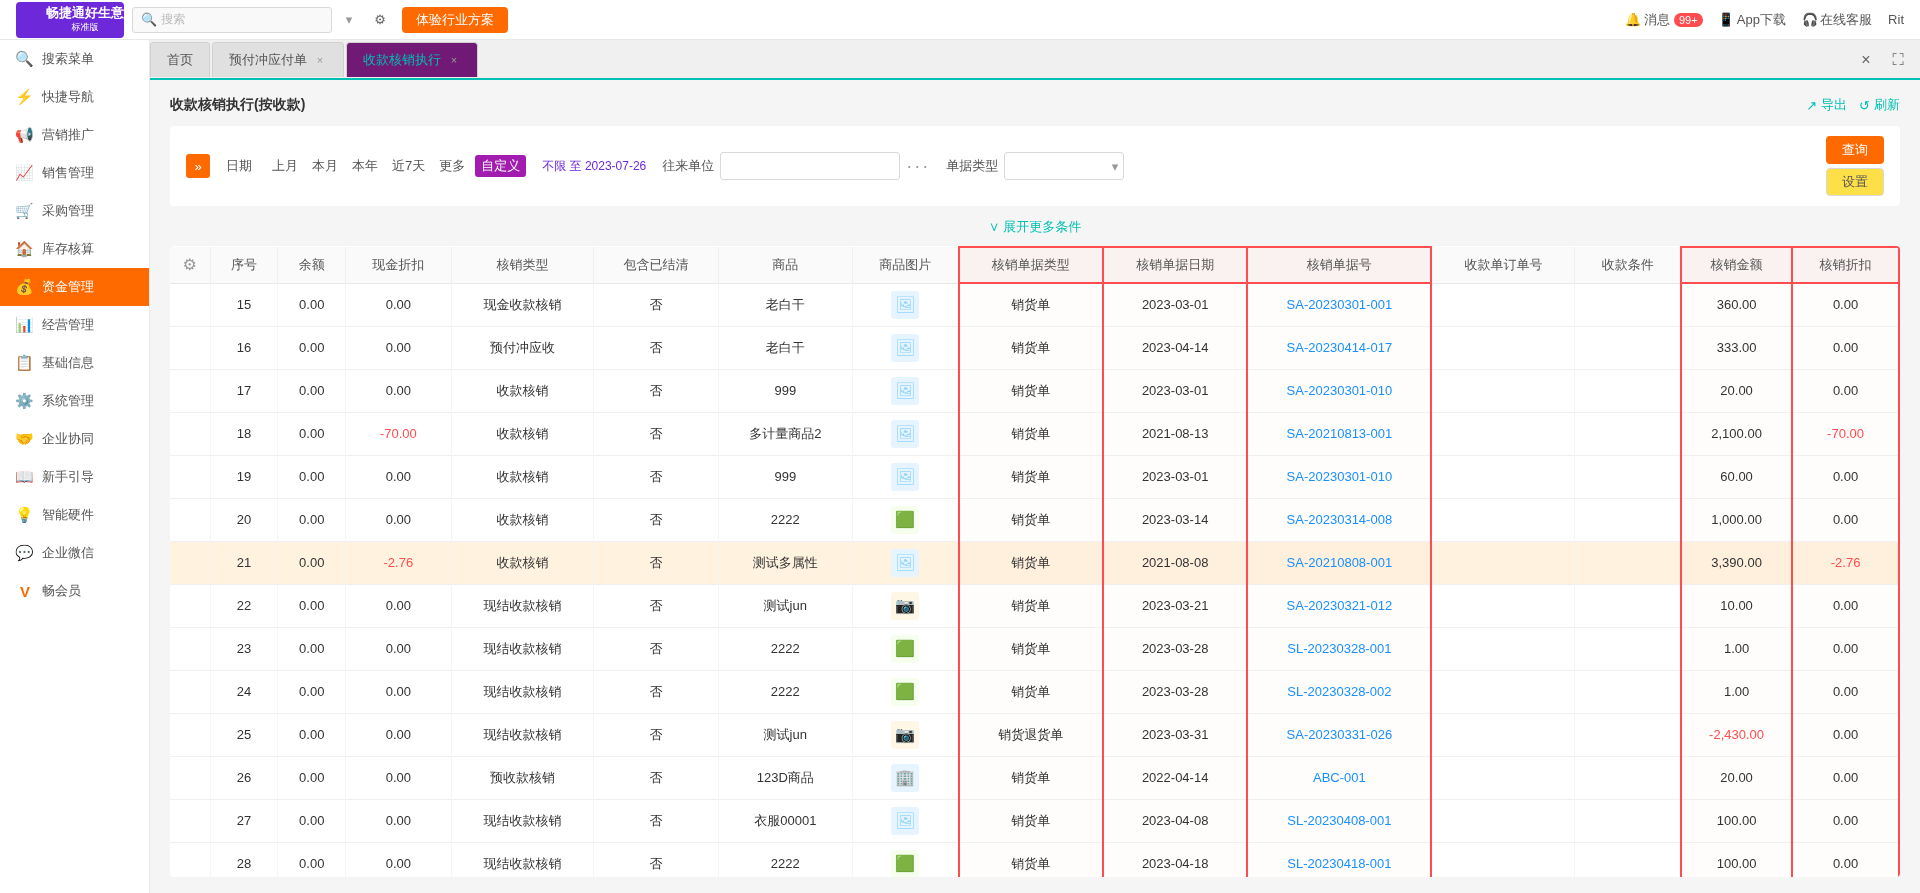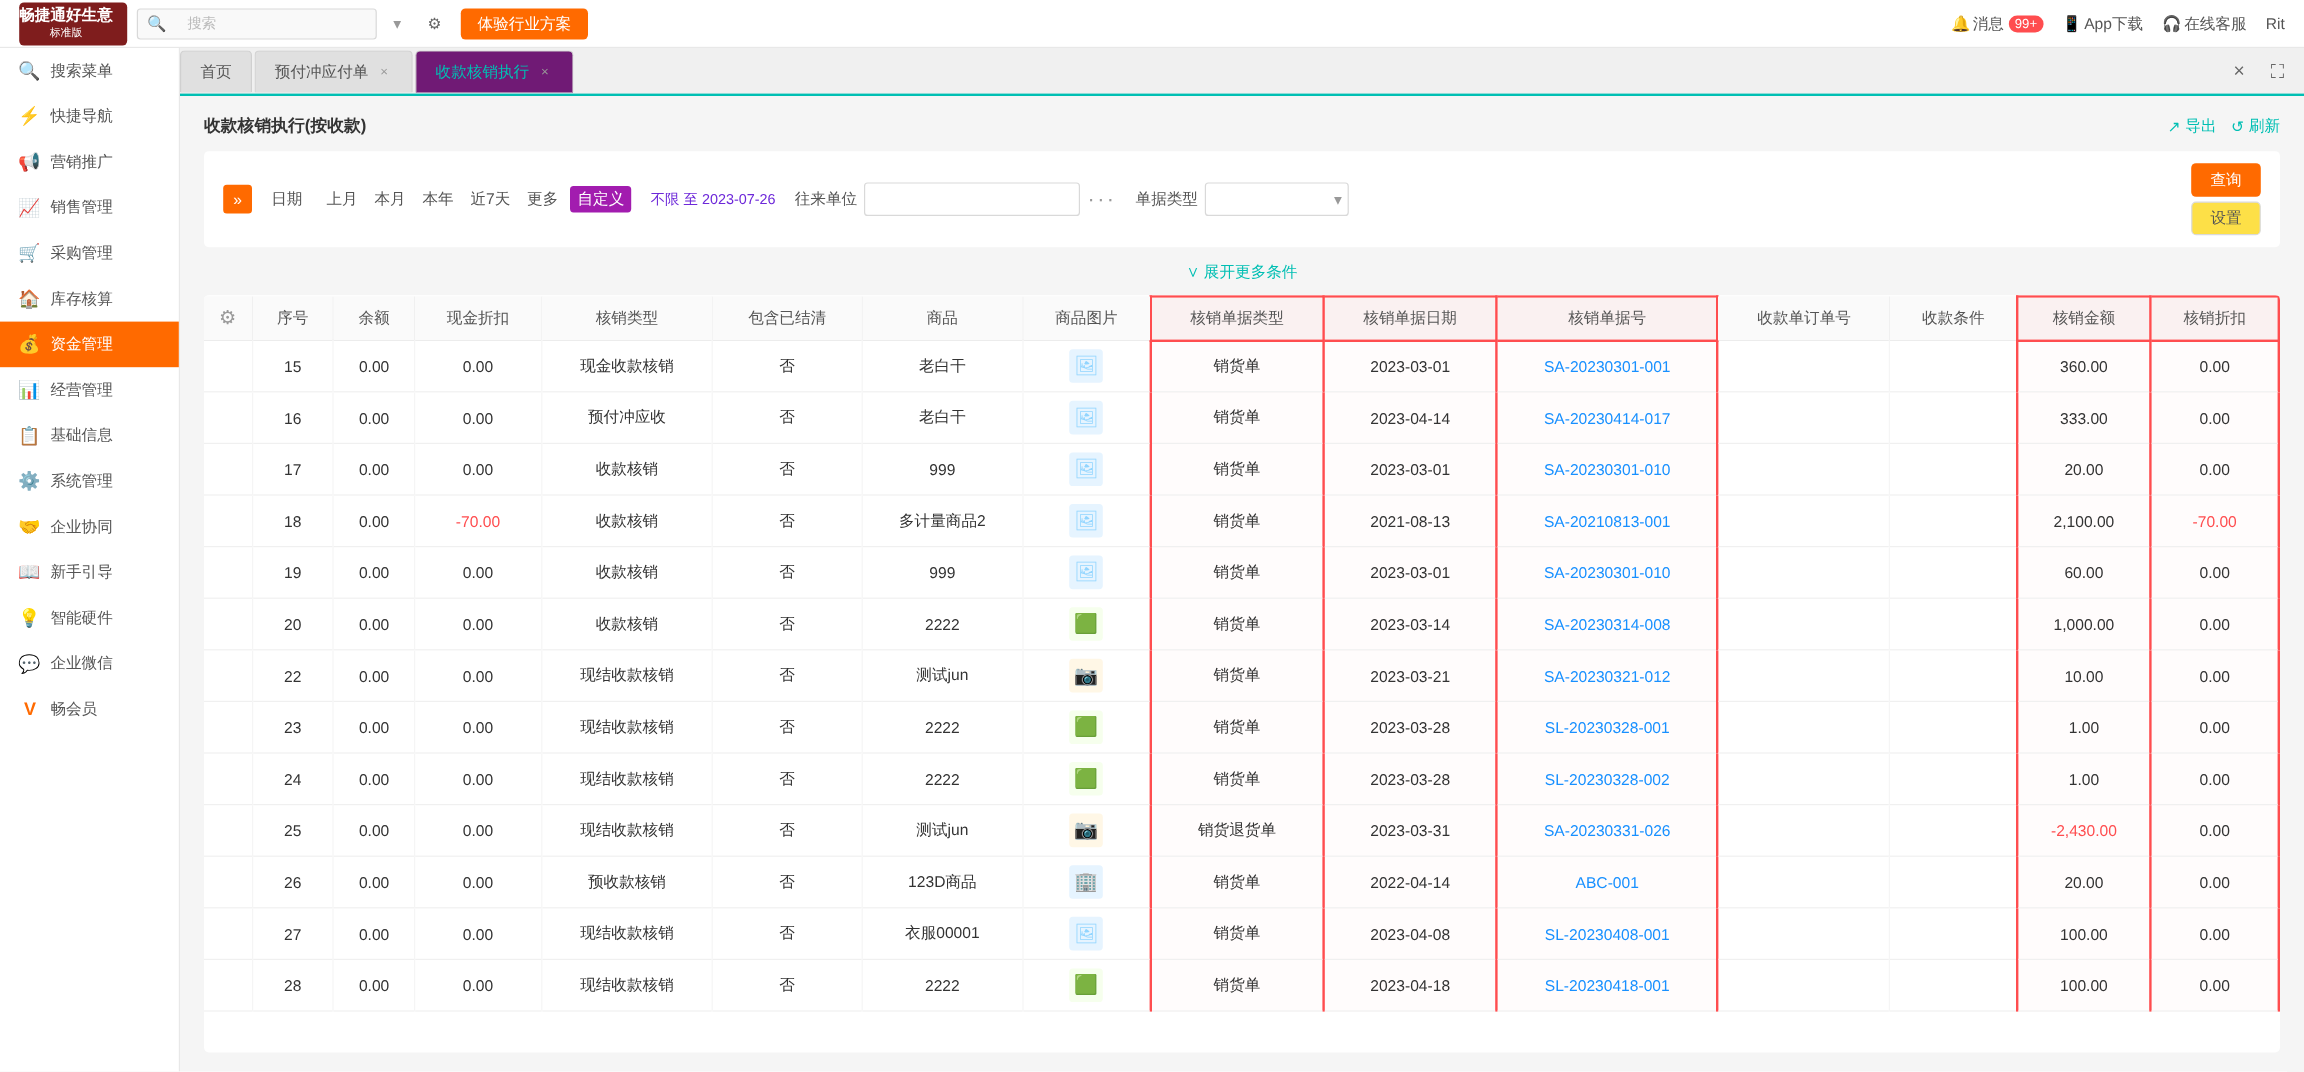--- a/index.html
+++ b/index.html
@@ -9,27 +9,27 @@
     .top-bar {
       height: 40px;
       background: #fff;
       border-bottom: 1px solid #e8e8e8;
       display: flex;
       align-items: center;
       padding: 0 16px;
       gap: 8px;
     }
     .top-bar-logo {
-      width: 90px;
+      width: 108px;
       height: 36px;
-      background: #7f1d1d;
+      background: #6d28d9;
       border-radius: 4px;
       display: flex;
       align-items: center;
-      justify-content: flex-start;
+      justify-content: flex-end;
       color: #fff;
       font-weight: bold;
       font-size: 12px;
       flex-shrink: 0;
     }
     .top-bar-search {
       flex: 1;
       max-width: 200px;
       height: 26px;
       border: 1px solid #d9d9d9;
@@ -435,21 +435,21 @@
 
 <div class="top-bar">
   <div class="top-bar-logo">
     <span style="font-size:11px; text-align:center; line-height:1.3;">
       <span style="display:block;">畅捷通好生意</span>
       <span style="display:block; font-size:9px;font-weight:normal;">标准版</span>
     </span>
   </div>
   <div class="top-bar-search">
     <span>🔍</span>
-    <span style="color:#bbb;font-size:12px;margin-left:13px;">搜索</span>
+    <span style="color:#bbb;font-size:12px;">搜索</span>
   </div>
   <div class="top-bar-dropdown">▾</div>
   <div class="top-bar-gear">⚙</div>
   <button class="top-bar-btn">体验行业方案</button>
   <div class="top-bar-spacer"></div>
   <div class="top-bar-right">
     <span style="display:flex;align-items:center;gap:2px;">
       <span>🔔</span>
       <span>消息</span>
       <span class="top-bar-badge">99+</span>
@@ -742,20 +742,39 @@
                   <div class="td-img td-img-green">🟩</div>
                 </td>
     <td class="td-outlined">销货单</td>
     <td class="td-outlined">2023-03-14</td>
     <td class="td-outlined td-link">SA-20230314-008</td>
     <td></td>
     <td></td>
     <td class="td-outlined">1,000.00</td>
     <td class="td-outlined">0.00</td>
   </tr>
+              <tr class="highlighted">
+    <td></td>
+    <td>21</td>
+    <td>0.00</td>
+    <td class="td-red">-2.76</td>
+    <td>收款核销</td>
+    <td>否</td>
+    <td>测试多属性</td>
+    <td>
+                  <div class="td-img td-img-blue">🖼</div>
+                </td>
+    <td class="td-outlined">销货单</td>
+    <td class="td-outlined">2021-08-08</td>
+    <td class="td-outlined td-link">SA-20210808-001</td>
+    <td></td>
+    <td></td>
+    <td class="td-outlined">3,390.00</td>
+    <td class="td-outlined td-red">-2.76</td>
+  </tr>
               <tr>
     <td></td>
     <td>22</td>
     <td>0.00</td>
     <td>0.00</td>
     <td>现结收款核销</td>
     <td>否</td>
     <td>测试jun</td>
     <td>
                   <div class="td-img td-img-orange">📷</div>

